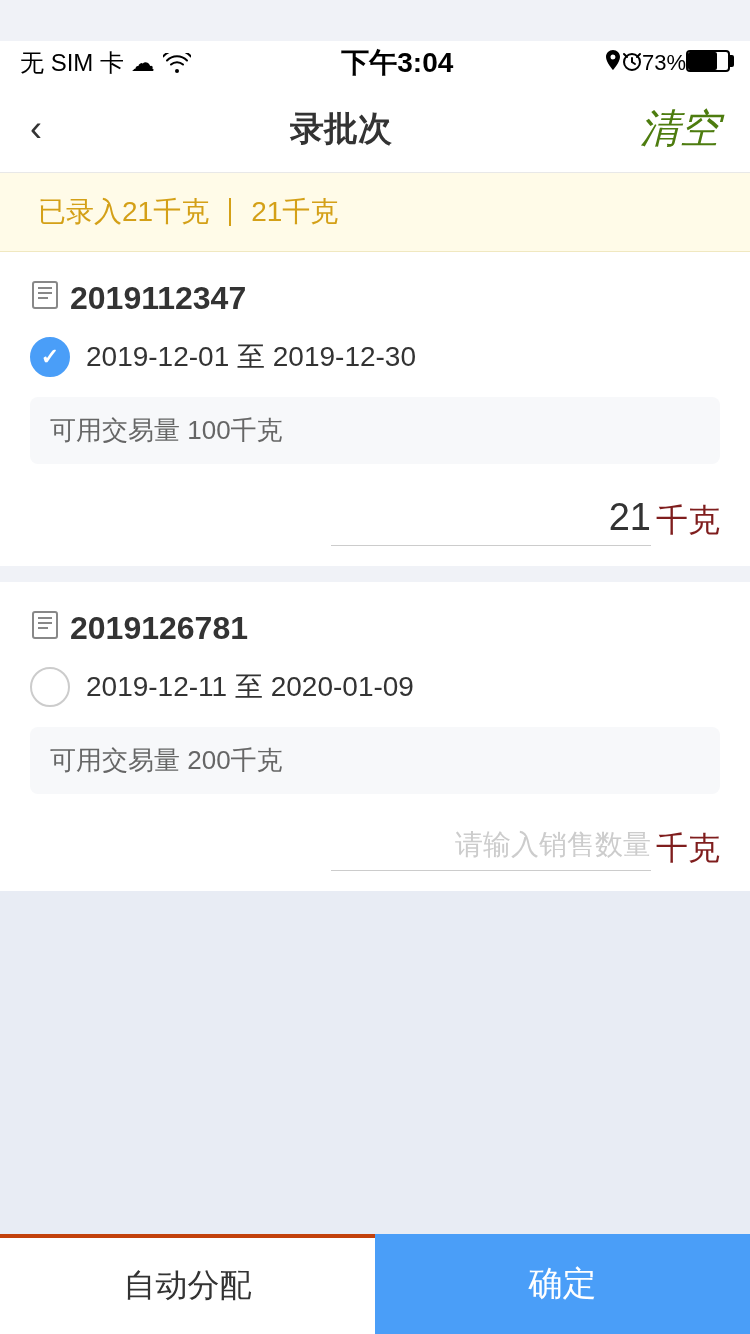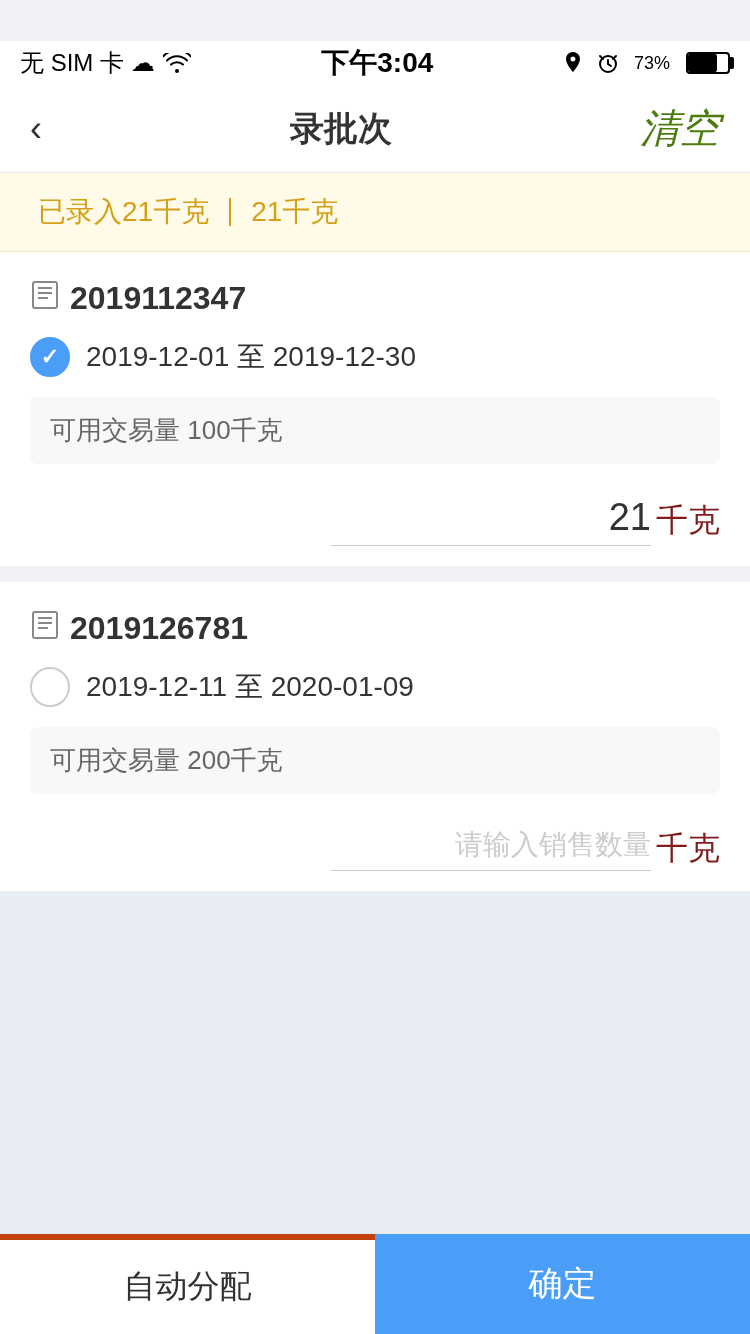--- a/index.html
+++ b/index.html
@@ -20,21 +20,21 @@
       display: flex;
       align-items: center;
       justify-content: space-between;
       padding: 0 20px;
       font-size: 24px;
       color: #000;
       margin-top: 41px;
     }
     .status-left { display: flex; align-items: center; gap: 8px; }
     .status-center { font-size: 28px; font-weight: 600; }
-    .status-right { display: flex; align-items: flex-end; gap: 16px; font-size: 18px; }
+    .status-right { display: flex; align-items: flex-start; gap: 0; font-size: 22px; }
     .battery-icon {
       width: 44px; height: 22px; border: 2px solid #000; border-radius: 4px; position: relative; display: inline-flex; align-items: center;
     }
     .battery-icon::after {
       content: ''; position: absolute; right: -6px; top: 50%; transform: translateY(-50%);
       width: 4px; height: 12px; background: #000; border-radius: 0 2px 2px 0;
     }
     .battery-fill { width: 73%; height: 100%; background: #000; border-radius: 2px; }
 
     
@@ -189,21 +189,21 @@
     .btn-auto {
       flex: 1;
       background: #fff;
       border: none;
       font-size: 32px;
       color: #333;
       display: flex;
       align-items: center;
       justify-content: center;
       cursor: pointer;
-      border-top: 6px solid #c2410c;
+      border-top: 4px solid #c2410c;
     }
     .btn-confirm {
       flex: 1;
       background: #4a9ef8;
       border: none;
       font-size: 34px;
       color: #fff;
       display: flex;
       align-items: center;
       justify-content: center;

